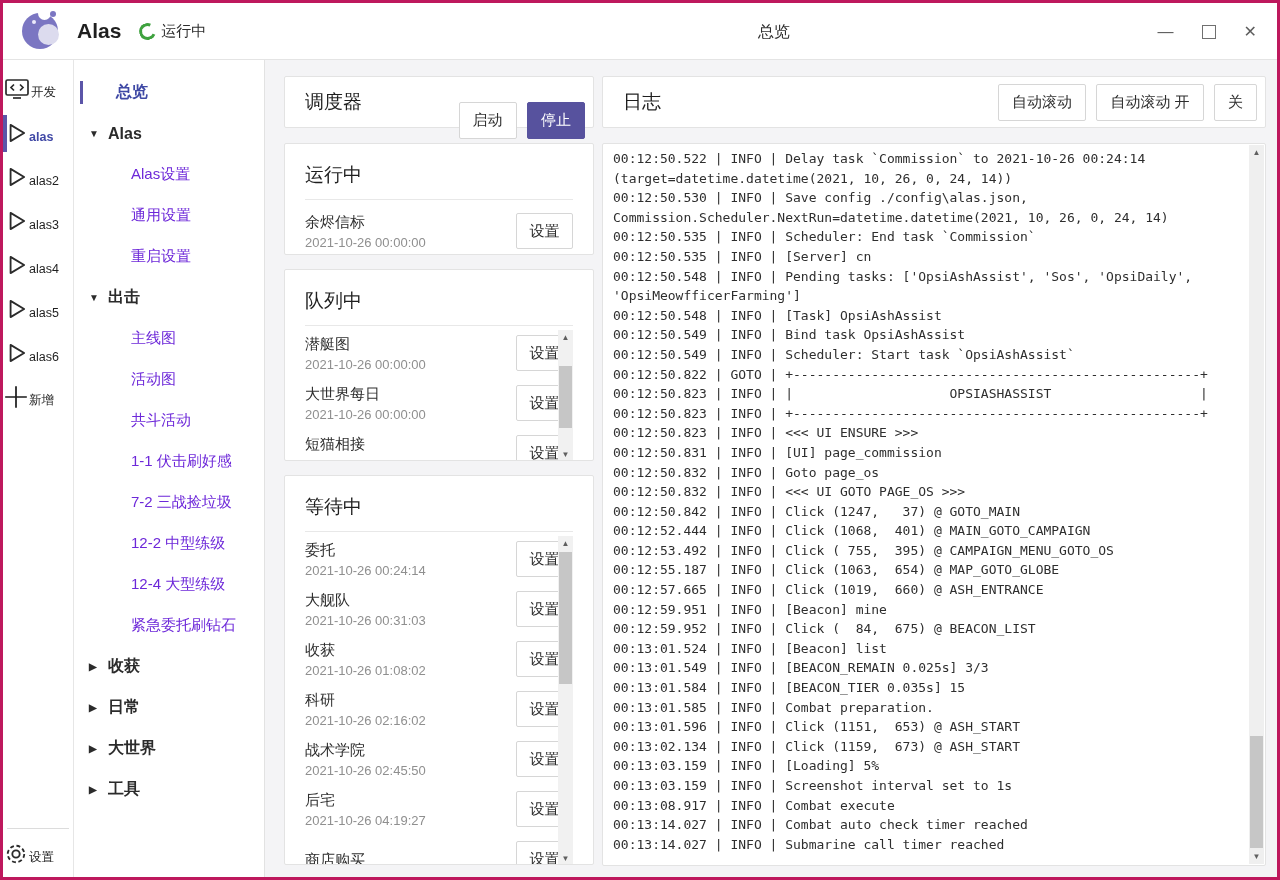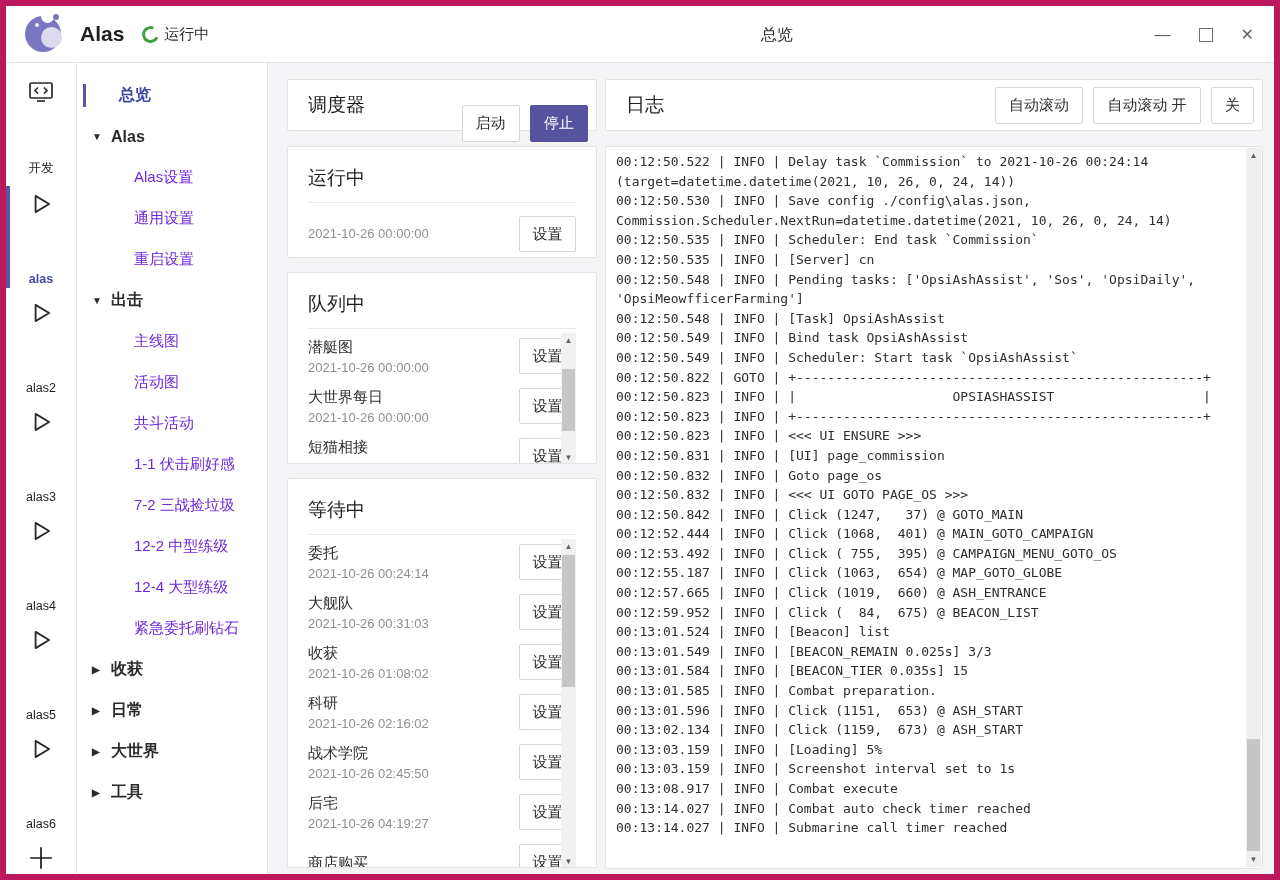--- a/index.html
+++ b/index.html
@@ -1,17 +1,17 @@
 <!DOCTYPE html>
 <html><head>
 <meta charset="utf-8">
 <style>
   * { margin:0; padding:0; box-sizing:border-box; }
   body { background:#fff; font-family:"Liberation Sans", sans-serif; }
-  .window { width:1280px; height:880px; border:6px solid #be185d; background:#fff; position:relative; overflow:hidden; }
+  .window { width:1280px; height:880px; border:3px solid #be185d; background:#fff; position:relative; overflow:hidden; }
 
   
   .titlebar { height:57px; border-bottom:1px solid #e4e4e4; display:flex; align-items:center; padding:0 16px; position:relative; background:#fff; }
   .logo { width:42px; height:42px; position:relative; margin-right:16px; flex:none; }
   .logo .c-main  { position:absolute; inset:3px; background:#7b76c2; border-radius:50%; }
   .logo .c-notch { position:absolute; width:13px; height:13px; background:#fff; border-radius:50%; top:-3px; left:19px; }
   .logo .c-dot1  { position:absolute; width:6px; height:6px; background:#7b76c2; border-radius:50%; top:1px; right:5px; }
   .logo .c-dot2  { position:absolute; width:4px; height:4px; background:#eceafa; border-radius:50%; top:10px; left:13px; }
   .logo .c-light { position:absolute; width:21px; height:21px; background:#dcdbee; border-radius:50%; right:2px; bottom:7px; }
   .app-name { font-size:21px; font-weight:bold; color:#1f1f1f; margin-right:18px; }
@@ -20,21 +20,21 @@
   .win-title { position:absolute; left:262px; width:1018px; top:0; height:57px; line-height:57px; text-align:center; font-size:16px; color:#2e2e2e; pointer-events:none; }
   .win-controls { position:absolute; right:20px; top:0; height:57px; display:flex; align-items:center; gap:28px; }
   .wc { color:#5d5d5d; font-size:16px; line-height:1; cursor:pointer; }
   .wc.max-box { width:14px; height:14px; border:1.6px solid #707070; font-size:0; }
 
   
   .app-body { display:flex; height:822px; }
 
   
   .rail { width:71px; border-right:1px solid #e6e6e6; display:flex; flex-direction:column; padding-top:8px; background:#fff; flex:none; }
-  .rail-item { position:relative; display:flex; flex-direction:column; align-items:center; padding:8px 0 5px; margin-bottom:1px; cursor:pointer;gap:48px; }
+  .rail-item { position:relative; display:flex; align-items:center; padding:8px 0 5px; margin-bottom:1px; cursor:pointer; }
   .rail-label { font-size:12.5px; color:#1f1f1f; margin-top:3px; }
   .rail-item.active::before { content:""; position:absolute; left:0; top:3px; bottom:3px; width:4px; background:#5b55a8; }
   .rail-item.active .rail-label { color:#4149a6; font-weight:bold; }
   .rail-bottom { margin-top:auto; }
   .rail-divider { border-top:1px solid #dcdcdc; margin:0 4px; }
   .rail-bottom .rail-item { padding:12px 0 10px; }
 
   
   .nav { width:191px; border-right:1px solid #e2e2e2; padding-top:12px; background:#fff; flex:none; }
   .nav-item { position:relative; height:41px; display:flex; align-items:center; font-size:15px; color:#6d28d9; cursor:pointer; }
@@ -325,20 +325,21 @@
           </div>
         </div>
 
         <div class="card running">
           <div class="card-title">运行中</div>
           <div class="card-divider"></div>
           <div>
 
               <div class="task-row">
                 <div class="task-info">
+                  <div class="task-name">余烬信标</div>
                   <div class="task-time">2021-10-26 00:00:00</div>
                 </div>
                 <button class="btn settings-btn">设置</button>
               </div>
             </div>
         </div>
 
         <div class="card queue">
           <div class="card-title">队列中</div>
           <div class="card-divider"></div>
@@ -499,20 +500,21 @@
               <div class="log-line">00:12:50.842 | INFO | Click (1247,   37) @ GOTO_MAIN</div>
 
               <div class="log-line">00:12:52.444 | INFO | Click (1068,  401) @ MAIN_GOTO_CAMPAIGN</div>
 
               <div class="log-line">00:12:53.492 | INFO | Click ( 755,  395) @ CAMPAIGN_MENU_GOTO_OS</div>
 
               <div class="log-line">00:12:55.187 | INFO | Click (1063,  654) @ MAP_GOTO_GLOBE</div>
 
               <div class="log-line">00:12:57.665 | INFO | Click (1019,  660) @ ASH_ENTRANCE</div>
 
+              <div class="log-line">00:12:59.951 | INFO | [Beacon] mine</div>
 
               <div class="log-line">00:12:59.952 | INFO | Click (  84,  675) @ BEACON_LIST</div>
 
               <div class="log-line">00:13:01.524 | INFO | [Beacon] list</div>
 
               <div class="log-line">00:13:01.549 | INFO | [BEACON_REMAIN 0.025s] 3/3</div>
 
               <div class="log-line">00:13:01.584 | INFO | [BEACON_TIER 0.035s] 15</div>
 
               <div class="log-line">00:13:01.585 | INFO | Combat preparation.</div>

